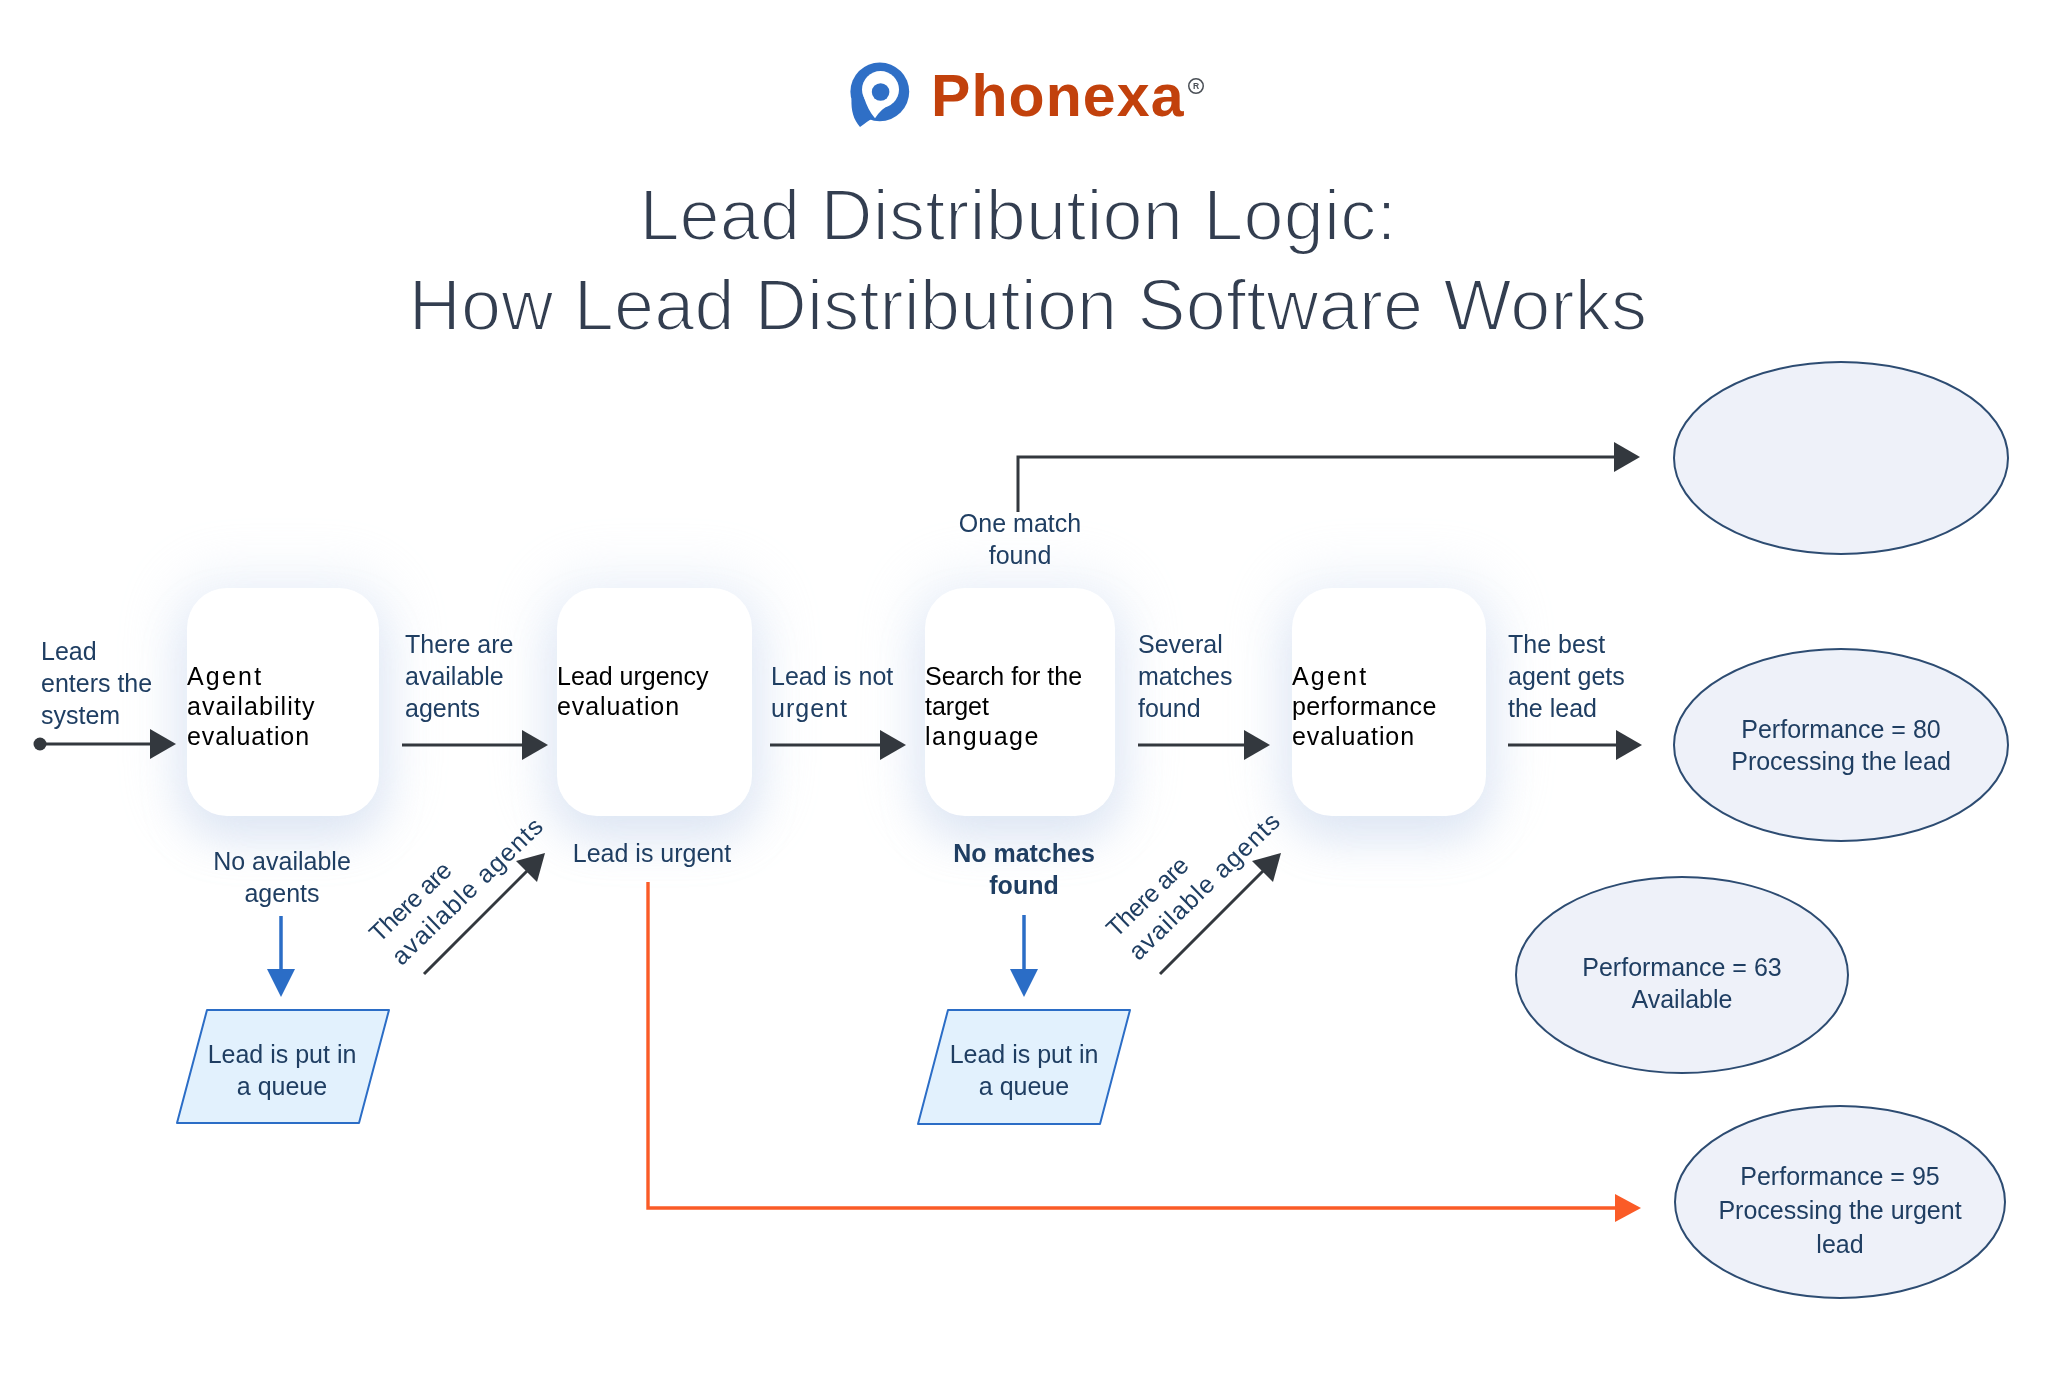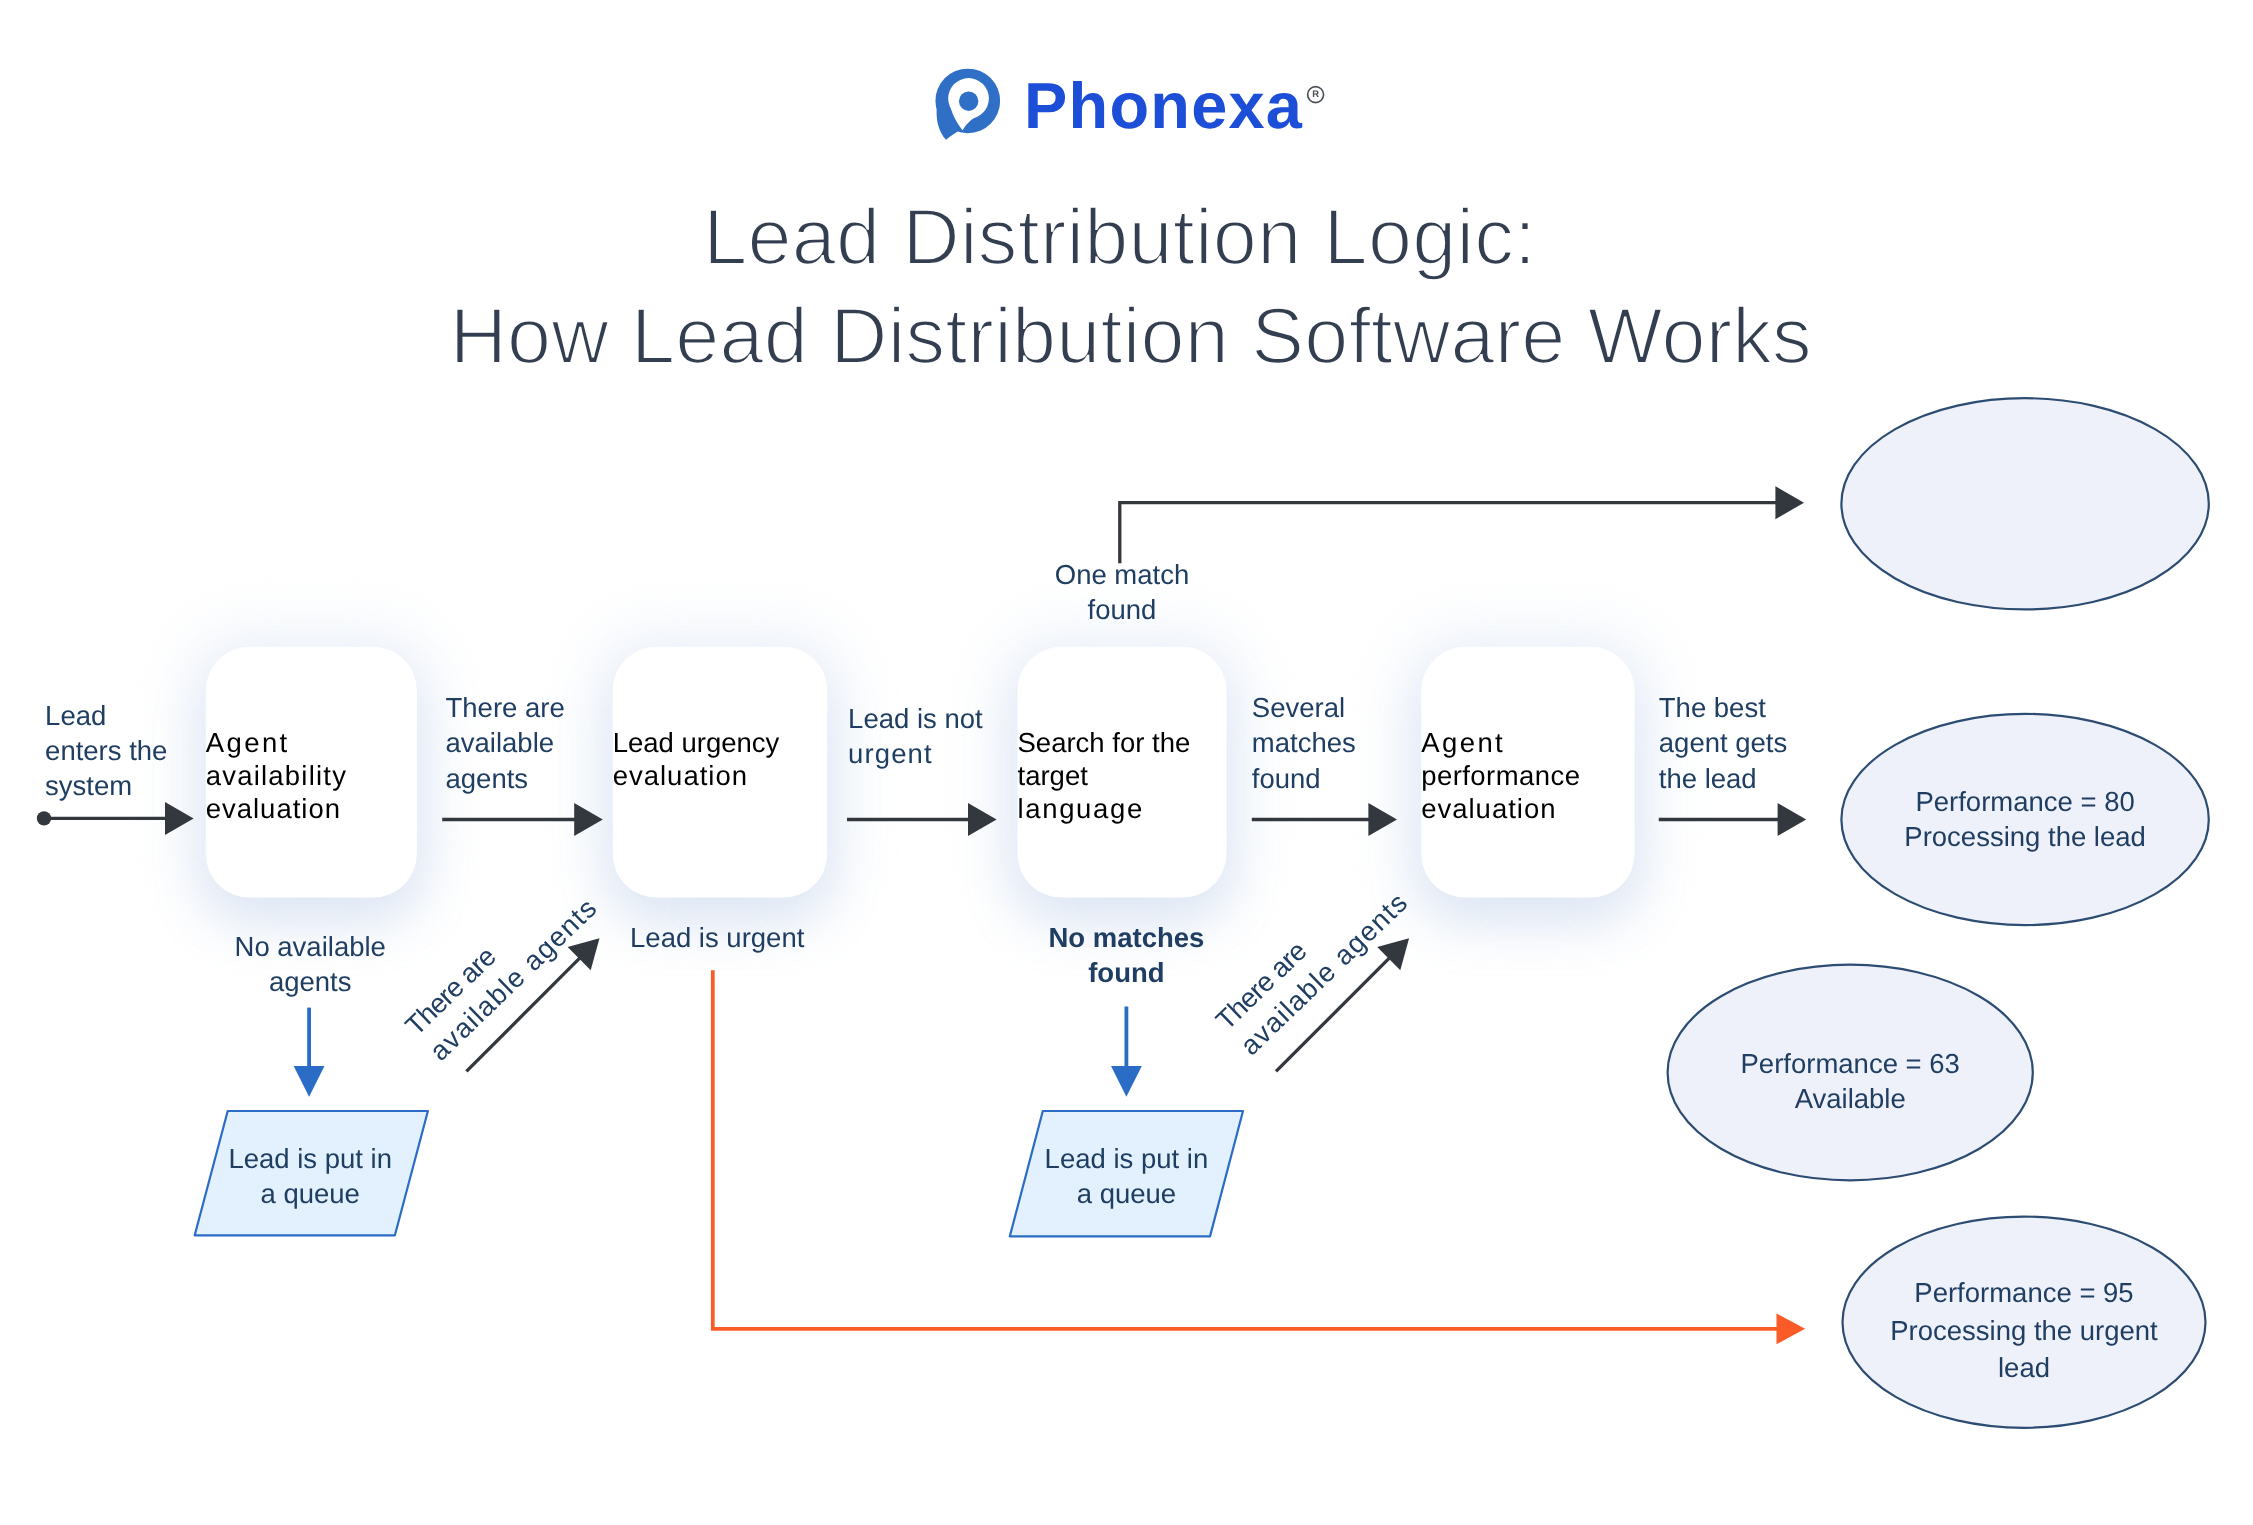--- a/index.html
+++ b/index.html
@@ -5,21 +5,21 @@
   html,body{margin:0;padding:0;background:#fff;}
   #page{position:relative;width:2048px;height:1386px;background:#ffffff;
         font-family:"Liberation Sans",sans-serif;overflow:hidden;}
   .t{position:absolute;color:#1f3e62;font-size:25px;line-height:32px;white-space:nowrap;}
   .ctr{text-align:center;}
   .box{position:absolute;background:#fff;border-radius:40px;
        box-shadow:0 24px 46px rgba(168,192,226,0.28), 0 0 48px 20px rgba(208,221,241,0.30);}
   .bt{position:absolute;color:#000000;font-size:25px;line-height:30px;white-space:nowrap;}
   .rot{position:absolute;color:#1f3e62;font-size:25px;line-height:32px;text-align:left;white-space:nowrap;
        transform:translate(-50%,-50%) rotate(-44deg);}
-  #logotext{position:absolute;left:931px;top:67px;color:#1d4ed8;font-size:59px;font-weight:700;
+  #logotext{position:absolute;left:931px;top:67px;color:#c2410c;font-size:59px;font-weight:700;
             line-height:59px;letter-spacing:1.1px;}
   #regmark{position:absolute;left:1188px;top:78px;width:26px;height:26px;border:3px solid #4a4f56;border-radius:50%;color:#4a4f56;font-size:17px;font-weight:700;line-height:26px;text-align:center;transform:scale(0.5);transform-origin:0 0;}
   svg{position:absolute;left:0;top:0;}
 </style>
 </head>
 <body>
 <div id="page">
 
   <div class="box" style="left:187px;top:588px;width:192px;height:228px;"></div>
   <div class="box" style="left:557px;top:588px;width:195px;height:228px;"></div>
@@ -86,21 +86,21 @@
       <path d="M 864 97.5 C 866.5 105.5 870 112.5 875 118.3 C 879 112 884.5 107 891.5 103.5 C 881.5 102 872 100 864 97.5 Z" fill="#ffffff"></path>
       <circle cx="880.6" cy="92" r="8.8" fill="#2f6fc6"></circle>
     </g>
   </svg>
 
   <div id="logotext">Phonexa</div>
   <div id="regmark">R</div>
 
   <div class="t" style="left:41px;top:635px;">Lead<br>enters the<br>system</div>
   <div class="t" style="left:405px;top:628px;">There are<br>available<br>agents</div>
-  <div class="t" style="left:771px;top:638px;">Lead is not<br><span style="letter-spacing:1px">urgent</span></div>
+  <div class="t" style="left:771px;top:660px;">Lead is not<br><span style="letter-spacing:1px">urgent</span></div>
   <div class="t" style="left:1138px;top:628px;">Several<br>matches<br>found</div>
   <div class="t" style="left:1508px;top:628px;">The best<br>agent gets<br>the lead</div>
   <div class="t ctr" style="left:132px;top:845px;width:300px;">No available<br>agents</div>
   <div class="t ctr" style="left:502px;top:837px;width:300px;">Lead is urgent</div>
   <div class="t ctr" style="left:874px;top:837px;width:300px;font-weight:bold;">No matches<br>found</div>
   <div class="t ctr" style="left:870px;top:507px;width:300px;">One match<br>found</div>
 
   <div class="bt" style="left:187px;top:661px;width:192px;"><span style="letter-spacing:2.2px">Agent</span><br><span style="letter-spacing:1.1px">availability</span><br><span style="letter-spacing:0.9px">evaluation</span></div>
   <div class="bt" style="left:557px;top:661px;width:177px;">Lead urgency<br><span style="letter-spacing:0.9px">evaluation</span></div>
   <div class="bt" style="left:925px;top:661px;width:190px;">Search for the<br>target<br><span style="letter-spacing:1.5px">language</span></div>

